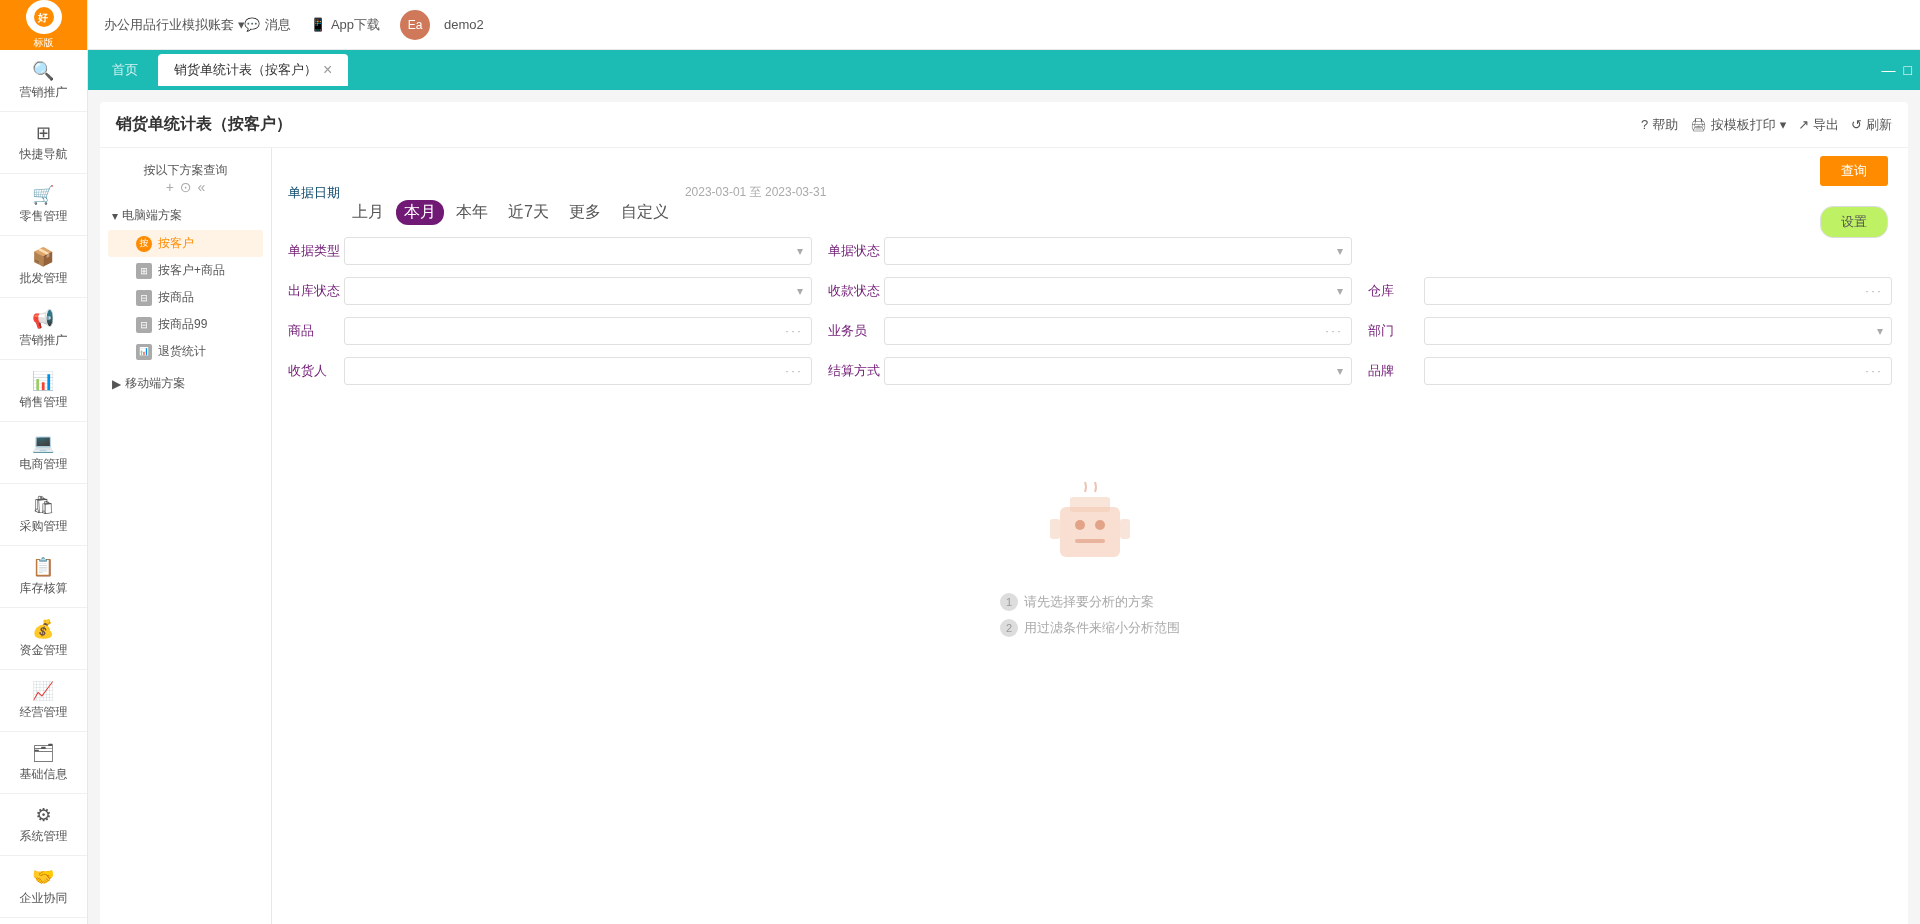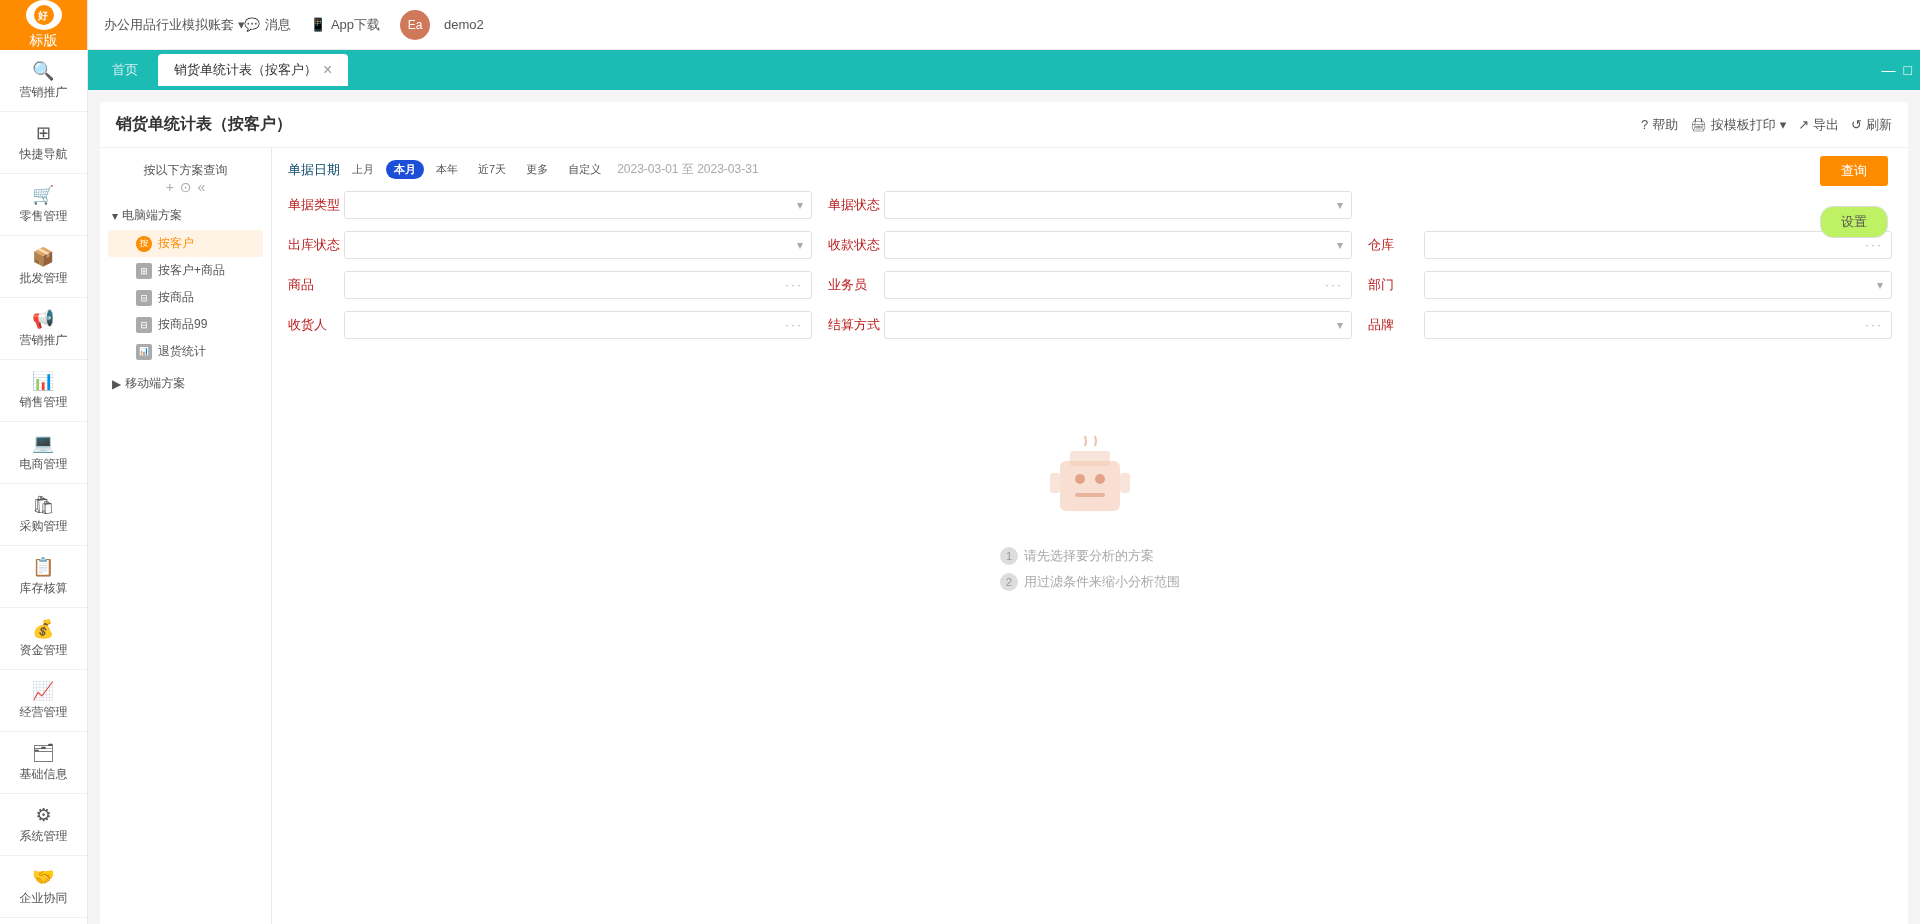--- a/index.html
+++ b/index.html
@@ -5,21 +5,21 @@
     * { box-sizing: border-box; margin: 0; padding: 0; }
     body { font-family: 'Microsoft YaHei', Arial, sans-serif; font-size: 13px; background: #f5f5f5; color: #333; }
 
     
     .app-container { display: flex; height: 924px; overflow: hidden; }
 
     
     .sidebar { width: 88px; background: #fff; display: flex; flex-direction: column; border-right: 1px solid #e8e8e8; flex-shrink: 0; }
     .sidebar-logo { height: 50px; background: #ff8c00; display: flex; align-items: center; justify-content: center; flex-direction: column; }
     .sidebar-logo-icon { width: 36px; height: 36px; background: #fff; border-radius: 50%; display: flex; align-items: center; justify-content: center; }
-    .sidebar-logo-text { color: #fff; font-size: 14px; margin-top: 2px; }
+    .sidebar-logo-text { color: #fff; font-size: 10px; margin-top: 2px; }
     .sidebar-menu { flex: 1; overflow-y: auto; }
     .sidebar-item { padding: 10px 4px; text-align: center; cursor: pointer; color: #555; font-size: 12px; border-bottom: 1px solid #f0f0f0; }
     .sidebar-item .icon { font-size: 18px; display: block; margin-bottom: 2px; }
 
     
     .main-area { flex: 1; display: flex; flex-direction: column; overflow: hidden; }
 
     
     .top-header { height: 50px; background: #fff; display: flex; align-items: center; padding: 0 16px; border-bottom: 1px solid #e8e8e8; justify-content: flex-start; flex-shrink: 0; }
     .top-header-left { display: flex; align-items: center; gap: 8px; font-size: 13px; color: #555; }
@@ -57,26 +57,26 @@
     .left-panel-actions span { cursor: pointer; font-size: 14px; }
     .scheme-group { padding: 0 8px; }
     .scheme-group-header { display: flex; align-items: center; gap: 4px; padding: 6px 4px; font-size: 12px; color: #555; cursor: pointer; }
     .scheme-item { padding: 5px 8px 5px 28px; font-size: 12px; cursor: pointer; color: #555; display: flex; align-items: center; gap: 6px; border-radius: 3px; }
     .scheme-item.active { background: #fff3e6; color: #ff8c00; }
     .scheme-item .scheme-icon { width: 16px; height: 16px; border-radius: 50%; background: #ff8c00; display: flex; align-items: center; justify-content: center; color: #fff; font-size: 9px; flex-shrink: 0; }
     .scheme-item .scheme-icon-sq { width: 16px; height: 16px; background: #aaa; display: flex; align-items: center; justify-content: center; color: #fff; font-size: 9px; flex-shrink: 0; border-radius: 2px; }
     .mobile-group-header { display: flex; align-items: center; gap: 4px; padding: 6px 4px; font-size: 12px; color: #555; cursor: pointer; margin-top: 4px; }
     .filter-row { display: flex; align-items: center; margin-bottom: 12px; gap: 0; }
     .filter-item { display: flex; align-items: center; flex: 1; }
-    .filter-label { white-space: nowrap; color: #b91c1c; font-size: 13px; min-width: 56px; }
+    .filter-label { white-space: nowrap; color: #701a75; font-size: 13px; min-width: 56px; }
     .filter-date-row { display: flex; align-items: center; margin-bottom: 12px; }
     .filter-date-label { color: #0c4a6e; font-size: 13px; min-width: 56px; }
     .date-tabs { display: flex; align-items: center; gap: 4px; }
-    .date-tab { padding: 2px 8px; font-size: 11px; cursor: pointer; color: #555; border-radius: 3px; }
-    .date-tab.active { background: #1d4ed8; color: #fff; border-radius: 12px; font-weight: bold; }
+    .date-tab { padding: 2px 8px; font-size: 16px; cursor: pointer; color: #555; border-radius: 3px; margin-top: 40px; }
+    .date-tab.active { background: #701a75; color: #fff; border-radius: 12px; }
     .date-range { font-size: 12px; color: #aaa; margin-left: 8px; }
 
     .filter-select { flex: 1; border: 1px solid #e0e0e0; border-radius: 3px; padding: 4px 8px; font-size: 12px; height: 28px; display: flex; align-items: center; justify-content: space-between; cursor: pointer; background: #fff; }
     .filter-select .select-arrow { color: #aaa; }
     .filter-select .select-dots { color: #aaa; letter-spacing: 2px; }
     .filter-gap { width: 16px; flex-shrink: 0; }
     .btn-query { background: #ff8c00; color: #fff; border: none; border-radius: 3px; padding: 6px 20px; font-size: 13px; cursor: pointer; }
     .btn-set { background: #bef264; color: #555; border: 1px solid #ddd; border-radius: 13px; padding: 6px 20px; font-size: 13px; cursor: pointer; }
 
     

